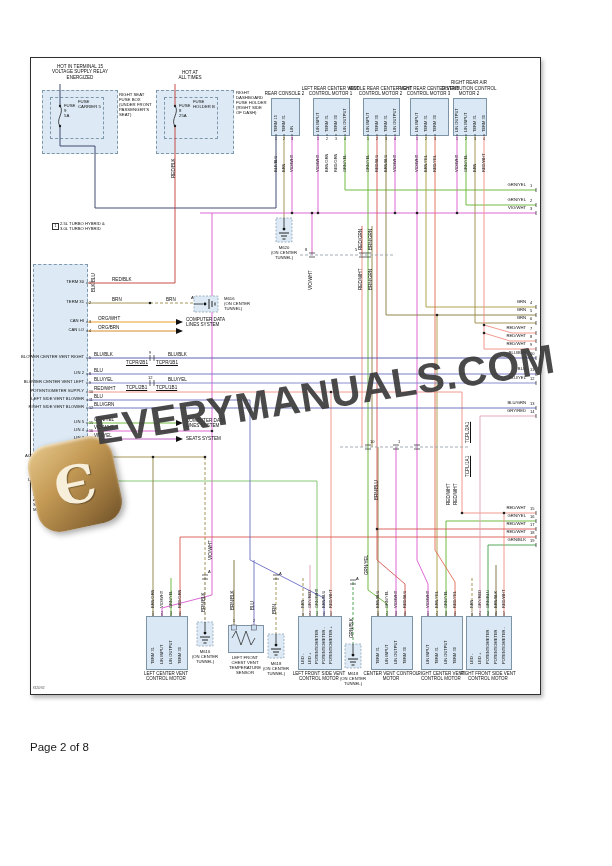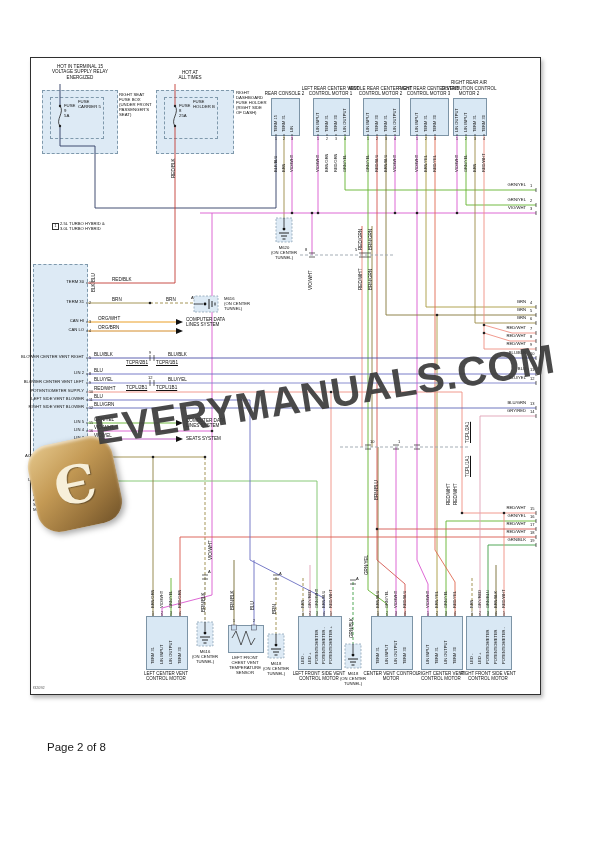--- a/index.html
+++ b/index.html
@@ -20,21 +20,21 @@
   #watermark{position:absolute;left:95px;top:408px;width:500px;transform:rotate(-9deg);
              transform-origin:0 50%;font-size:41px;font-weight:bold;letter-spacing:1px;
              color:#3b3b3b;opacity:.92;pointer-events:none;z-index:50;}
   #wmlogo{position:absolute;left:32px;top:440px;width:86px;height:88px;z-index:49;
           border-radius:22px;transform:rotate(-12deg);
           background:linear-gradient(145deg,#e6c98e 0%,#c49a55 40%,#96713a 75%,#6e5128 100%);
           box-shadow:inset 0 2px 3px rgba(255,255,255,.55),2px 3px 6px rgba(0,0,0,.35);
           display:flex;align-items:center;justify-content:center;}
   #wmlogo span{font-family:"DejaVu Serif",serif;font-weight:bold;font-size:52px;color:#f7efd9;
                text-shadow:1px 1px 1px rgba(0,0,0,.35);}
-  #footer{position:absolute;left:47px;top:741px;font-size:11.5px;color:#1a1a1a;}
+  #footer{position:absolute;left:30px;top:741px;font-size:11.5px;color:#1a1a1a;}
   #doccode{position:absolute;left:33px;top:686px;font-size:3.8px;color:#555;}
 </style>
 </head>
 <body>
 
 <div id="page">
   <div id="frame"></div>
   <div id="boxes">
       <div class="dashedbox" style="left: 42px; top: 90px; width: 74px; height: 62px;"></div>
       <div class="dashedbox" style="left: 50px; top: 97px; width: 52px; height: 40px;"></div>

